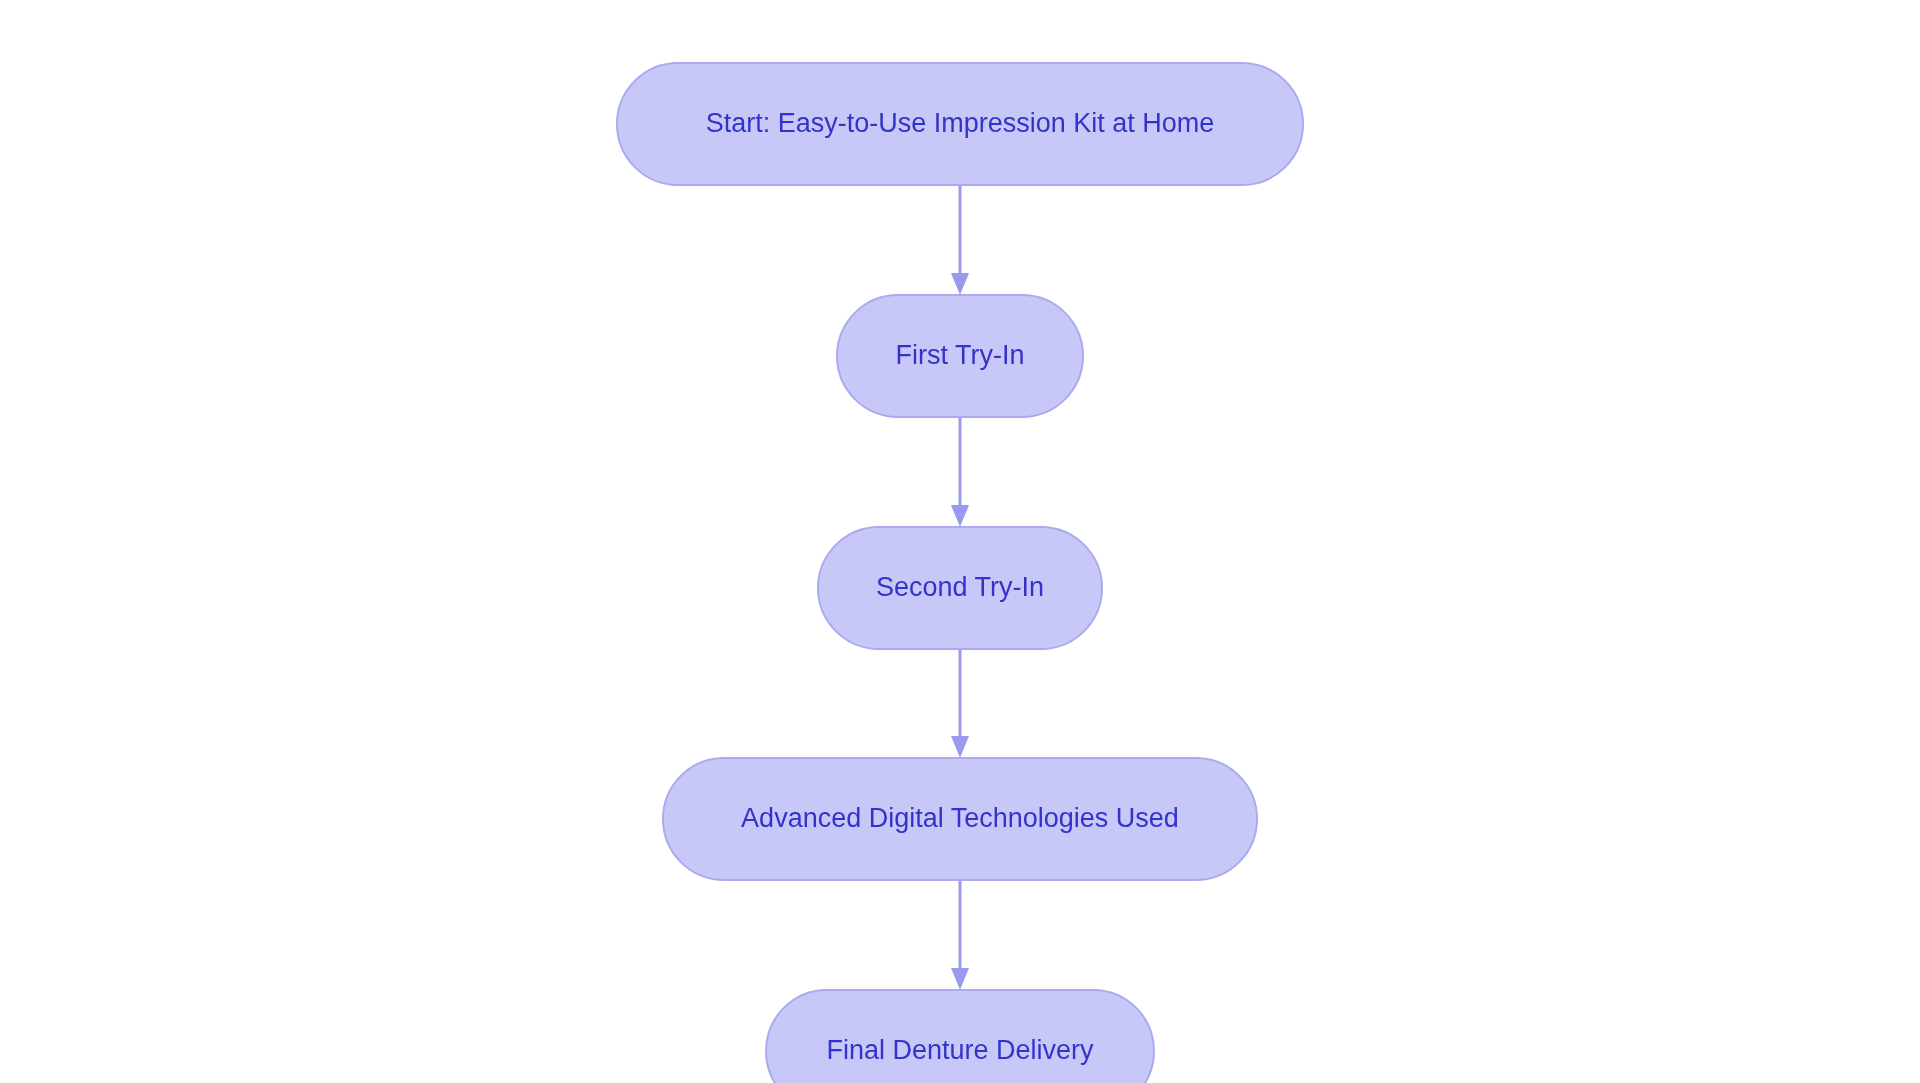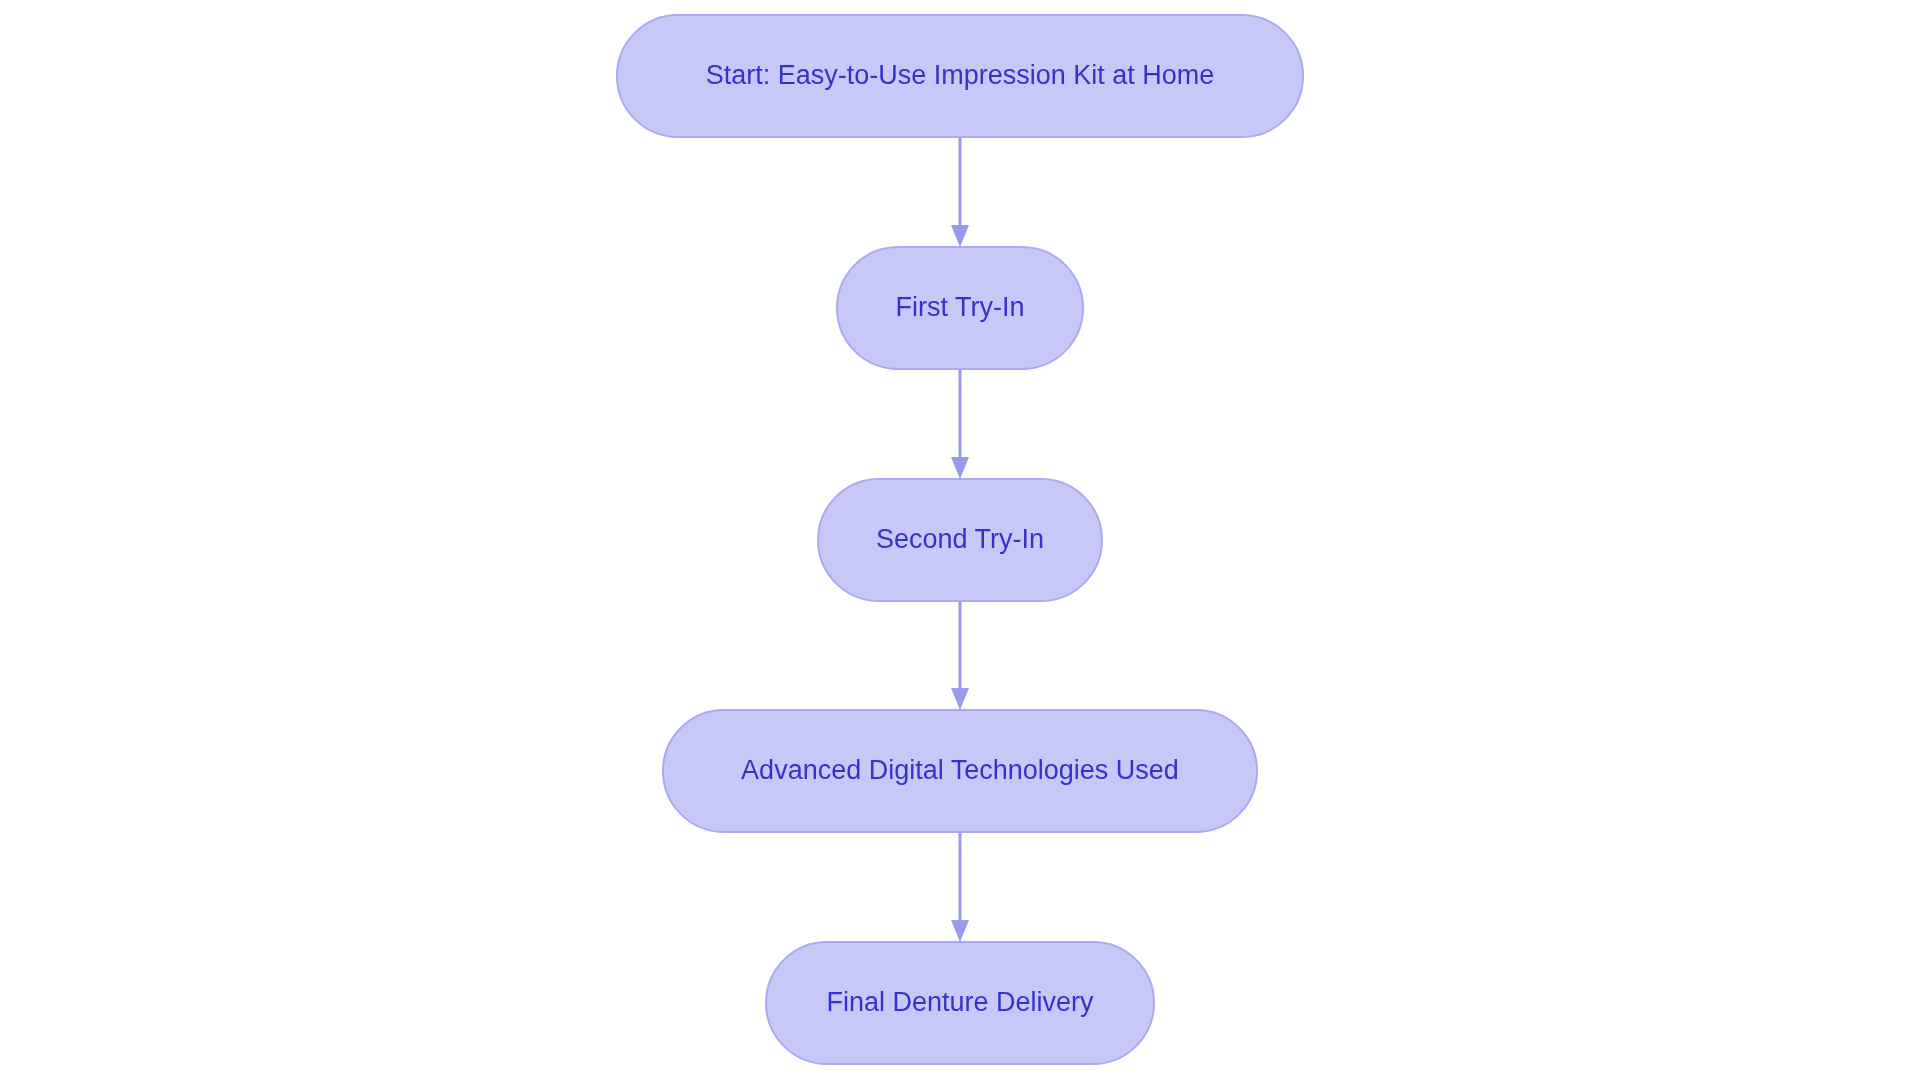--- a/index.html
+++ b/index.html
@@ -12,20 +12,21 @@
     width: 1920px;
     height: 1083px;
     font-family: "Liberation Sans", sans-serif;
     overflow: hidden;
   }
   #flow-root {
     position: relative;
     width: 1920px;
     height: 938px;
     background: #ffffff;
+    margin-top: 48px;
   }
   #flow-svg {
     position: absolute;
     top: 0;
     left: 0;
     width: 1920px;
     height: 1083px;
     display: block;
   }
   .node-shape {

